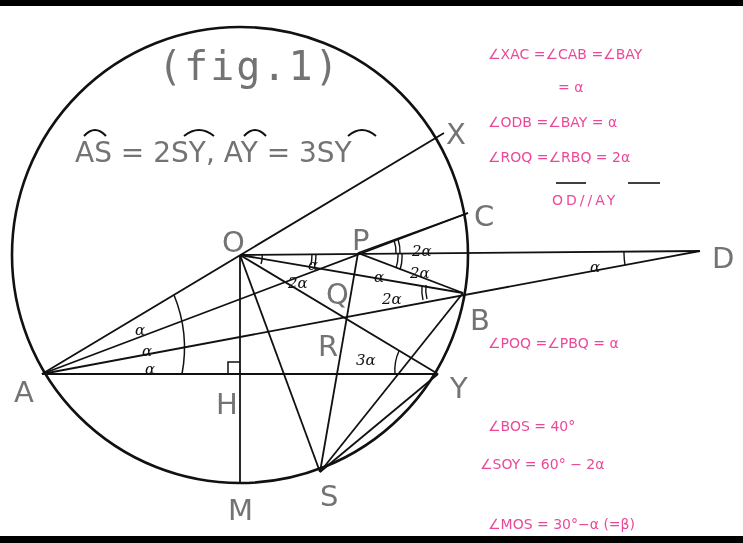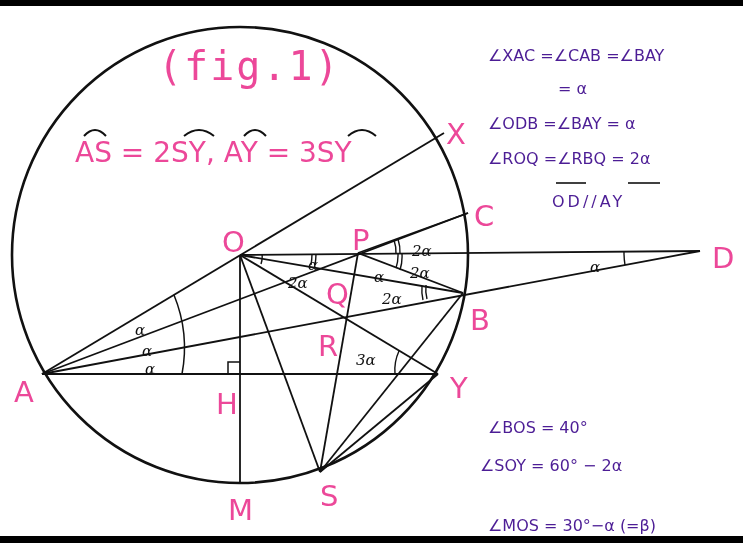--- a/index.html
+++ b/index.html
@@ -1,23 +1,23 @@
 <!DOCTYPE html>
 <html><head>
 <meta charset="utf-8">
 <style>
   html, body { margin: 0; padding: 0; }
   body { width: 743px; height: 543px; background: #000; position: relative; overflow: hidden; }
   .canvas { position: absolute; left: 0; top: 6px; width: 743px; height: 530px; background: #fff; }
   svg { position: absolute; left: 0; top: 0; }
-  .lbl { position: absolute; font-family: "DejaVu Sans", sans-serif; color: #ec4899; line-height: 1; white-space: nowrap; }
+  .lbl { position: absolute; font-family: "DejaVu Sans", sans-serif; color: #737373; line-height: 1; white-space: nowrap; }
   .pt { font-size: 29px; }
   .title { font-size: 40px; font-family: "DejaVu Sans Mono", monospace; letter-spacing: 2px; }
   .arcEq { font-size: 28px; }
-  .note { font-family: "DejaVu Sans", sans-serif; font-size: 16px; position: absolute; color: #4c1d95; white-space: nowrap; }
+  .note { font-family: "DejaVu Sans", sans-serif; font-size: 14px; position: absolute; color: #ec4899; white-space: nowrap; }
   .ang { font-family: "DejaVu Serif", serif; font-style: italic; font-size: 15px; position: absolute; color: #111; }
 </style>
 </head>
 <body>
 
 <div class="canvas">
   <svg width="743" height="530" viewBox="0 6 743 530">
     <g stroke="#111" fill="none" stroke-width="1.8">
 
       <circle cx="240" cy="255" r="228" stroke-width="2.6"></circle>
@@ -98,16 +98,17 @@
   <div class="ang" style="left:382px;top:284px;">2α</div>
   <div class="ang" style="left:590px;top:252px;">α</div>
   <div class="ang" style="left:356px;top:345px;">3α</div>
 
   <div class="note" style="left:488px;top:40px;">∠XAC =∠CAB =∠BAY</div>
   <div class="note" style="left:558px;top:73px;">= α</div>
   <div class="note" style="left:488px;top:108px;">∠ODB =∠BAY = α</div>
   <div class="note" style="left:488px;top:143px;">∠ROQ =∠RBQ = 2α</div>
   <div class="note" style="left:552px;top:186px;letter-spacing:3px;">OD//AY</div>
 
+  <div class="note" style="left:488px;top:329px;">∠POQ =∠PBQ = α</div>
   <div class="note" style="left:488px;top:412px;">∠BOS = 40°</div>
   <div class="note" style="left:480px;top:450px;">∠SOY = 60° − 2α</div>
   <div class="note" style="left:488px;top:486px;margin-top:24px;">∠MOS = 30°−α (=β)</div>
 </div>
 
 </body></html>

